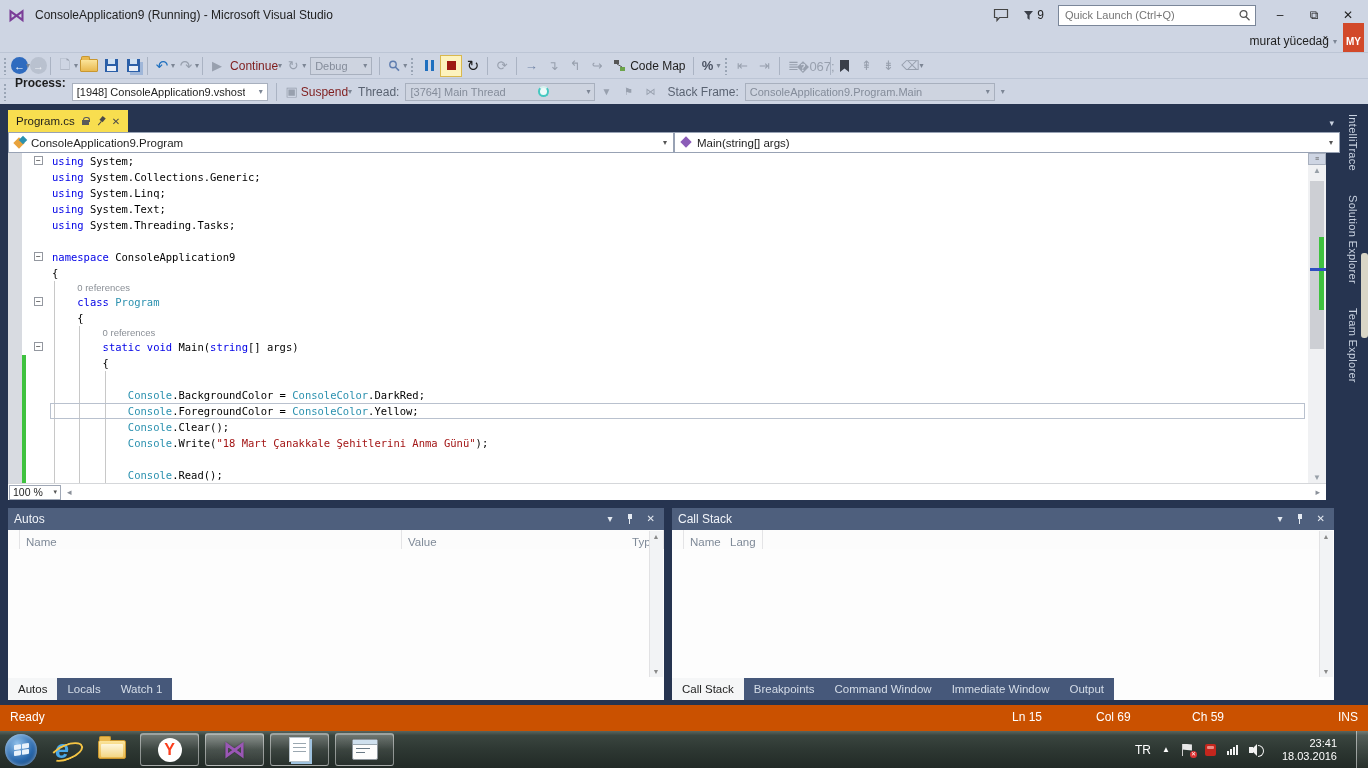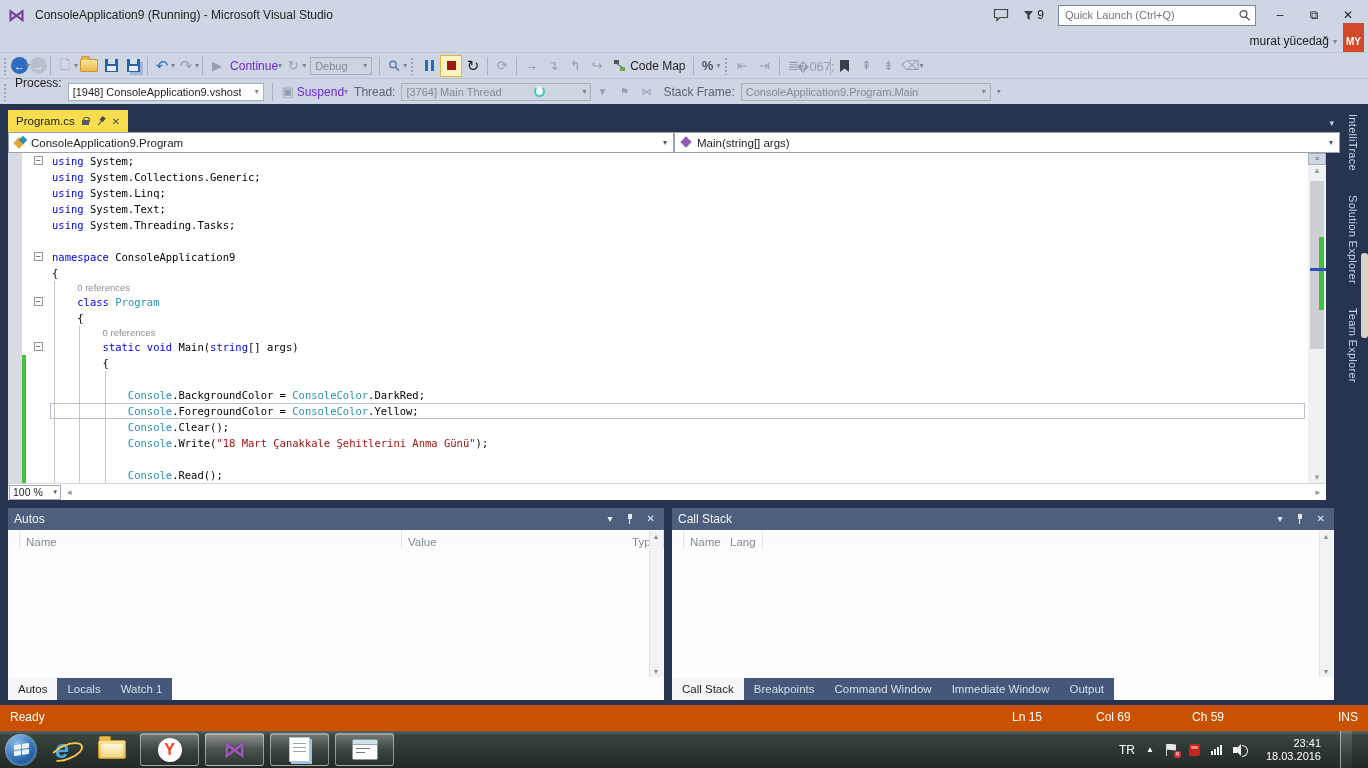--- a/index.html
+++ b/index.html
@@ -22,21 +22,21 @@
   #titlebar .right{margin-left:auto;display:flex;align-items:center;gap:14px;padding-right:10px;}
   .ql{width:188px;height:19px;background:#fff;border:1px solid #7a8699;display:flex;align-items:center;padding:0 4px;}
   .ql input{border:none;outline:none;flex:1;font-size:11px;color:#6d6d6d;font-family:"Liberation Sans",sans-serif;background:transparent;}
   .winbtn{font-size:12px;color:#1e1e1e;width:20px;text-align:center;cursor:default;}
   .tb-ico{display:inline-flex;align-items:center;justify-content:center;width:22px;height:22px;font-size:13px;color:#98a0ae;}
   .tb-ico.en{color:#1e1e1e;}
   .tb-ico.blue{color:#1e6fbf;}
   .tb-sep{width:1px;height:18px;background:#aab3c3;margin:0 3px;}
   .tb-grip{width:5px;height:18px;margin:0 3px;background-image:radial-gradient(#9aa5b5 34%,transparent 36%);background-size:4px 4px;}
   .dd{font-size:8px;color:#7c8594;margin-left:-2px;}
-  .dis-label{color:#6d28d9;margin:8px 2px;}
+  .dis-label{color:#7f1d1d;margin:8px 2px;}
   .combo{height:18px;border:1px solid #a8b0be;display:flex;align-items:center;font-size:11px;padding:0 4px;box-sizing:border-box;}
   .combo.white{background:#fff;color:#1e1e1e;}
   .combo.gray{background:#ced4e0;color:#848c9a;}
   .combo .arr{margin-left:auto;font-size:8px;color:#7c8594;padding-left:5px;}
   .circle-btn{width:17px;height:17px;border-radius:50%;display:inline-flex;align-items:center;justify-content:center;font-size:11px;}
   .circle-btn.back{background:#2f6bbf;color:#fff;}
   .circle-btn.fwd{background:#b9c1cf;color:#eef1f6;}
   .stopbox{width:20px;height:20px;background:#fdf3be;border:1px solid #d9b84e;display:inline-flex;align-items:center;justify-content:center;}
   .stopbox .sq{width:9px;height:9px;background:#9e1b12;}
   .pausebars{display:inline-flex;gap:3px;}
@@ -151,21 +151,21 @@
   .folder-big:before{content:"";position:absolute;left:0;top:-5px;width:10px;height:4px;background:#e9b94f;border:1px solid #c9972f;border-bottom:none;border-radius:2px 2px 0 0;}
   .folder-big:after{content:"";position:absolute;left:2px;top:3px;right:2px;bottom:1px;background:linear-gradient(#fdf6dd,#f3d786);border-radius:1px;}
   .ya{width:24px;height:24px;border-radius:50%;background:#fff;display:flex;align-items:center;justify-content:center;
     color:#fc3f1d;font-weight:bold;font-size:16px;}
   .vs-task{font-size:22px;line-height:22px;color:#9a57b5;font-weight:bold;text-shadow:0 0 2px rgba(0,0,0,.4);}
   .notepad{width:19px;height:23px;background:#fff;border:1px solid #b9c4cc;position:relative;box-shadow:2px 2px 0 #9fc3e0;}
   .notepad i{position:absolute;left:3px;right:3px;height:1px;background:#9aa7b0;}
   .console-ico{width:24px;height:19px;background:#fdfdfd;border:1px solid #8f979e;border-radius:2px;position:relative;}
   .console-ico:before{content:"";position:absolute;left:0;top:0;right:0;height:4px;background:#cfe0ee;border-bottom:1px solid #9aa7b0;}
   .console-ico i{position:absolute;left:3px;height:1px;background:#6a7a86;}
-  #tray{margin-left:auto;display:flex;align-items:center;gap:11px;color:#fff;font-size:12px;padding-right:16px;}
+  #tray{margin-left:auto;display:flex;align-items:center;gap:11px;color:#fff;font-size:12px;padding-right:0;}
   .tray-ico{display:inline-flex;align-items:center;}
   .bars{display:inline-flex;align-items:flex-end;gap:1px;}
   .bars i{width:2px;background:#f2f2f2;display:block;}
   .clock{text-align:right;font-size:11px;line-height:13px;padding:0 8px;}
   .show-desktop{width:11px;height:37px;border-left:1px solid rgba(255,255,255,.5);background:linear-gradient(rgba(255,255,255,.14),rgba(255,255,255,.03));}
   .tray-flag{width:13px;height:12px;position:relative;}
   .tray-flag:before{content:"";position:absolute;left:1px;top:0;width:10px;height:7px;background:#e8e8e8;clip-path:polygon(0 0,100% 15%,100% 100%,0 85%);}
   .tray-flag:after{content:"";position:absolute;left:1px;top:0;width:1px;height:12px;background:#cfcfcf;}
   .tray-flag .x{position:absolute;right:-3px;bottom:-2px;width:7px;height:7px;border-radius:50%;background:#d33;color:#fff;
     font-size:6px;line-height:7px;text-align:center;}
@@ -308,21 +308,21 @@
         </svg>
     </span>
     <span class="tb-ico">⇞</span>
     <span class="tb-ico">⇟</span>
     <span class="tb-ico">⌫</span>
     <span class="dd">▾</span>
   </div>
 
   <div id="procbar">
     <span class="tb-grip ni"></span>
-    <span style="margin:0 6px 17px 4px;">Process:</span>
+    <span style="margin:0 6px 17px 4px;font-weight:bold;">Process:</span>
     <div class="combo white" style="width:196px;">
       <span style="overflow:hidden;white-space:nowrap;">[1948] ConsoleApplication9.vshost</span>
         <span class="arr">▾</span>
     </div>
     <span class="tb-sep" style="margin:0 8px;"></span>
     <span class="tb-ico" style="width:14px;">▣</span>
     <span class="dis-label">Suspend</span>
     <span class="dd">▾</span>
     <span style="margin:0 6px;color:#5a6372;">Thread:</span>
     <div class="combo gray" style="width:190px;">

